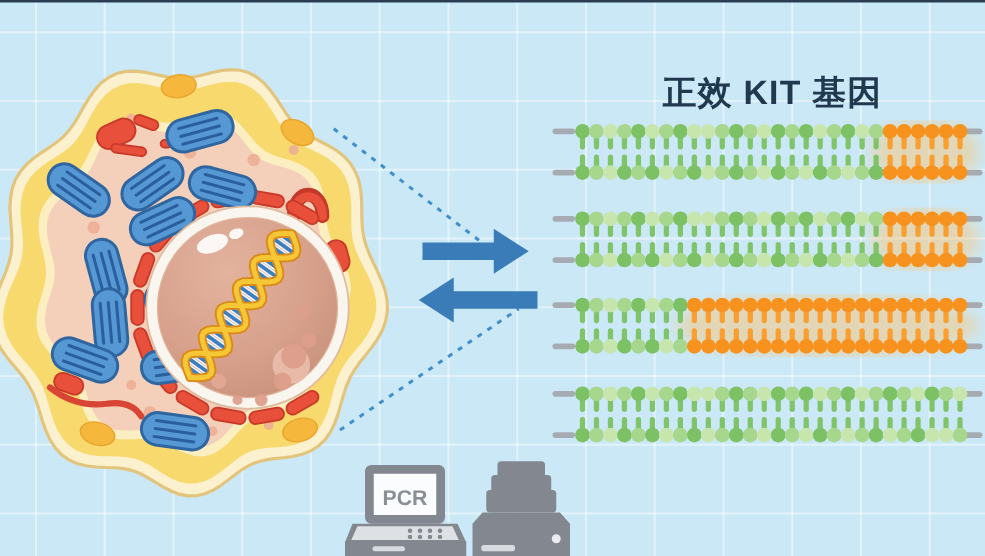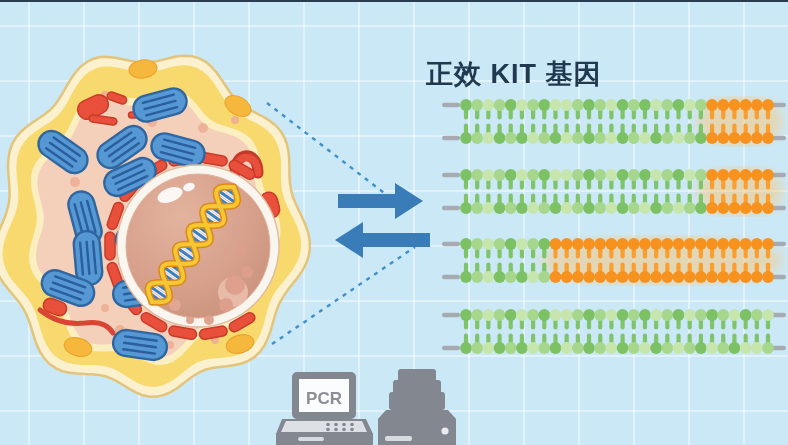--- a/index.html
+++ b/index.html
@@ -10,21 +10,21 @@
     background-image:
       linear-gradient(rgba(255,255,255,.45) 1.5px, transparent 1.5px),
       linear-gradient(90deg, rgba(255,255,255,.45) 1.5px, transparent 1.5px);
     background-size:55px 55px;
     background-position:28px 25px;
   }
   .top-edge{position:absolute;top:0;left:0;width:788px;height:2px;background:#2A3C50;}
   #cell-svg{position:absolute;left:-15px;top:40px;width:340px;height:370px;}
   #connector-svg{position:absolute;left:0;top:0;width:788px;height:445px;}
   #gene-title{
-    position:absolute;left:426px;top:56px;width:330px;
+    position:absolute;left:453px;top:56px;width:330px;text-align:center;
     font-size:27px;font-weight:bold;color:#20394F;letter-spacing:1px;
   }
   .strand-svg{position:absolute;left:440px;width:348px;height:51px;}
   #machines-svg{position:absolute;left:268px;top:363px;width:200px;height:82px;}
 </style>
 </head>
 <body>
 
 <div class="top-edge"></div>
 

